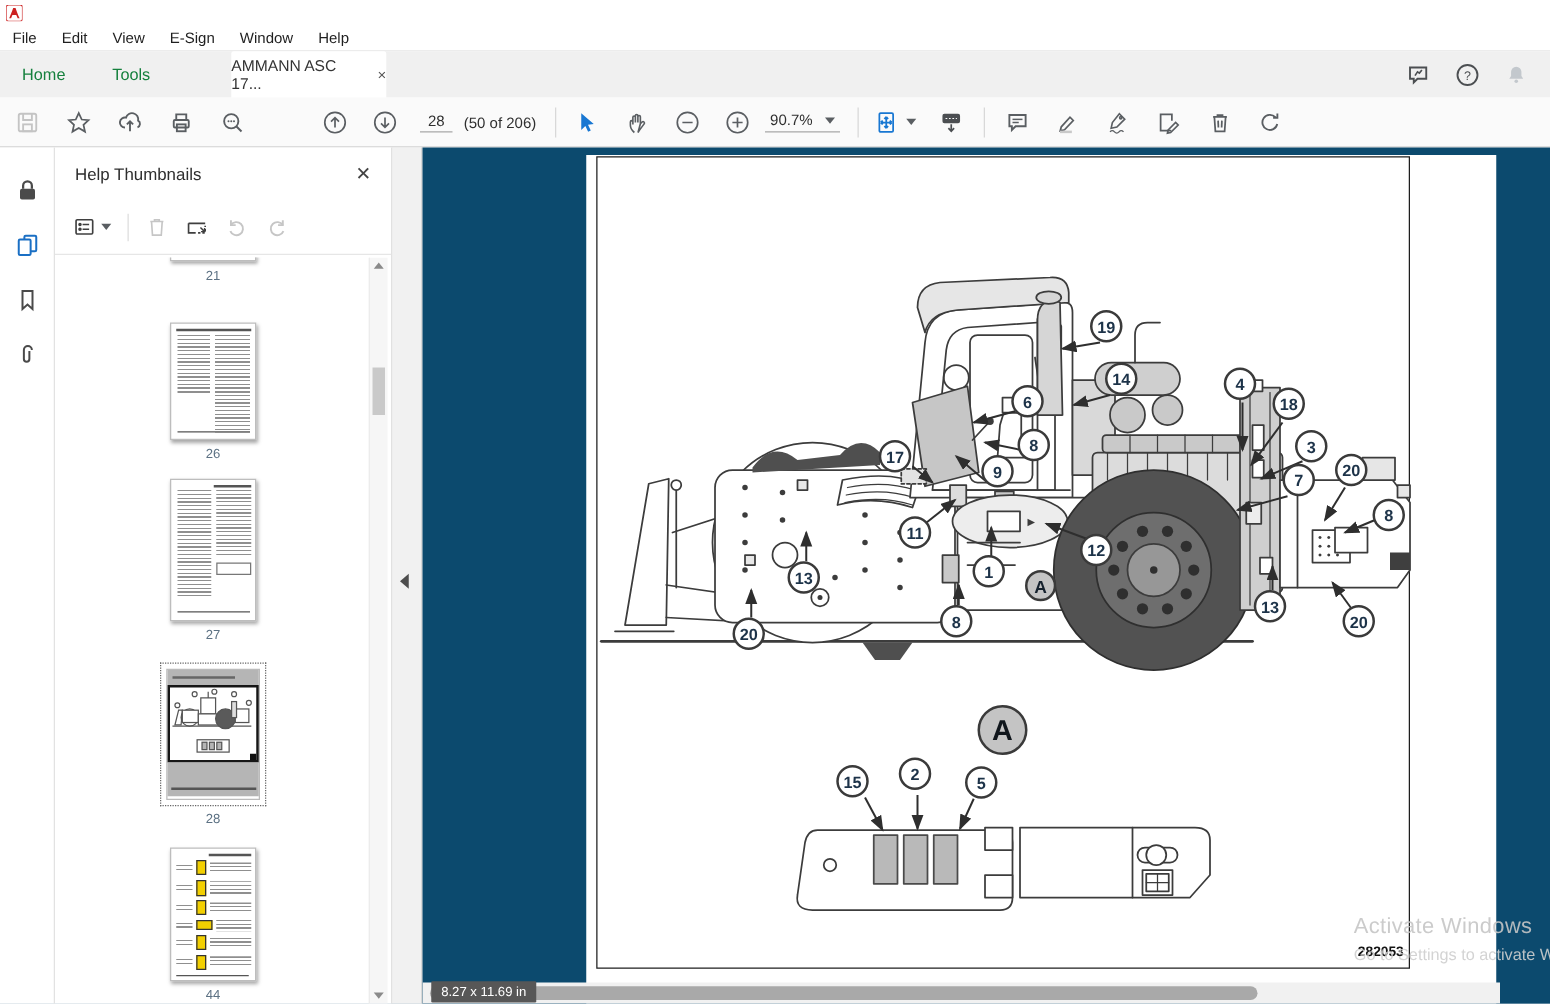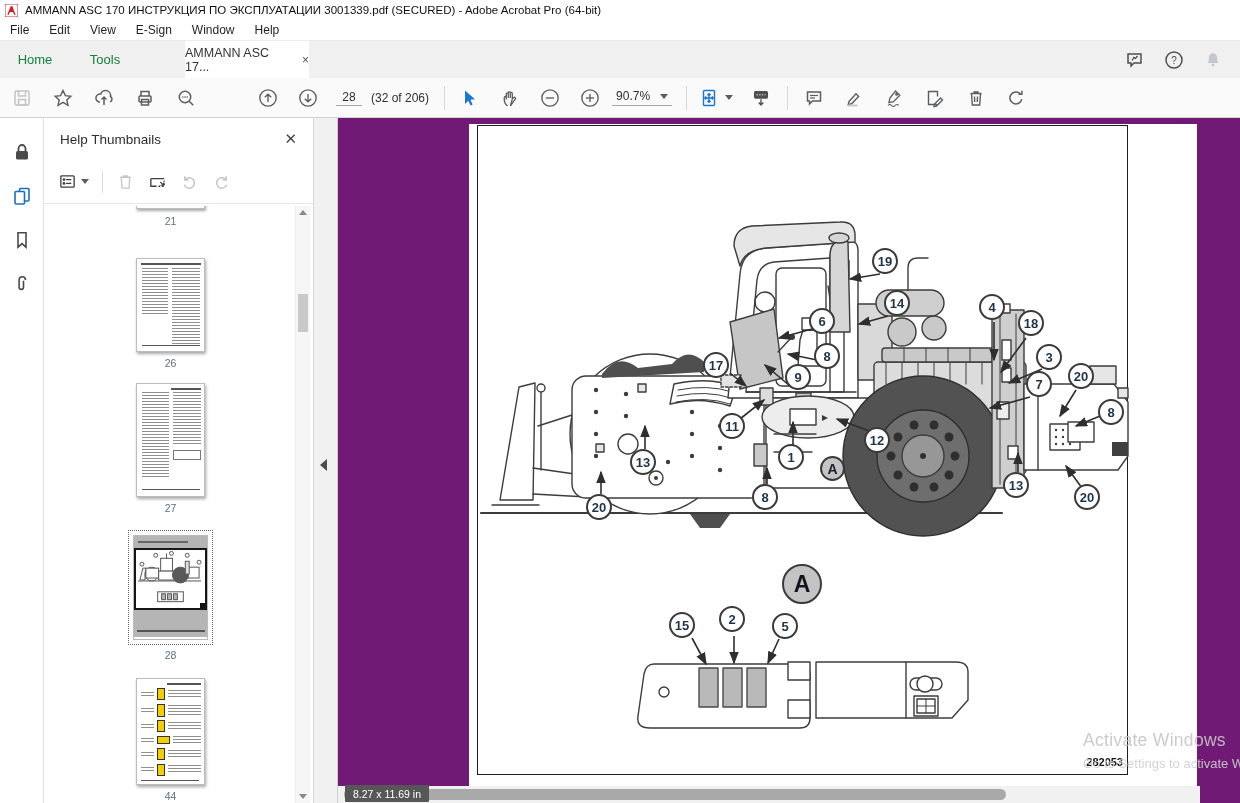--- a/index.html
+++ b/index.html
@@ -39,21 +39,21 @@
 .hline{background:#555}
 .sel-box{position:absolute;border:1px dotted #666;background:#fff}
 .gray-band{background:#b5b5b5;position:relative}
 .vscroll{position:absolute;right:3px;top:0;bottom:0;width:15px;background:#f6f6f6;border-left:1px solid #ececec}
 .sb-thumb{position:absolute;left:2px;width:10px;background:#c9c9c9}
 .tri-up{width:0;height:0;border-left:4px solid transparent;border-right:4px solid transparent;border-bottom:5px solid #8a8a8a;position:absolute;left:3px}
 .tri-dn{width:0;height:0;border-left:4px solid transparent;border-right:4px solid transparent;border-top:5px solid #8a8a8a;position:absolute;left:3px}
 .strip{width:24px;background:#f1f1f1;border-right:1px solid #cfcfcf;position:relative}
 .strip-arrow{position:absolute;top:341px;left:6px;width:0;height:0;border-top:6px solid transparent;border-bottom:6px solid transparent;border-right:7px solid #4d4d4d}
 
-.doc-pane{flex:1;position:relative;background:#701a75;overflow:hidden}
+.doc-pane{flex:1;position:relative;background:#0c4a6e;overflow:hidden}
 .paper{position:absolute;left:131px;top:6px;width:728px;height:679px;background:#fff}
 .frame{position:absolute;left:139px;top:7px;width:651px;height:650px;border:1px solid #1e1e1e;background:#fff}
 .co{position:absolute;width:26px;height:26px;border:2px solid #3a3a3a;border-radius:50%;background:#fff;display:flex;align-items:center;justify-content:center;font-size:13px;font-weight:700;color:#1d3349;z-index:3}
 .co-a-sm{width:25px;height:25px;background:#c4c4c4;color:#16222e;font-size:14px}
 .co-a-big{width:40px;height:40px;background:#c4c4c4;color:#10161c;font-size:23px}
 .fig-num{position:absolute;right:4px;top:630px;font-size:11px;font-weight:700;color:#141414;z-index:4}
 .watermark{position:absolute;left:745px;top:612px;z-index:6;color:#c6c6c6;opacity:.9}
 .wm1{font-size:17.5px;letter-spacing:.3px}
 .wm2{font-size:13px;margin-top:5px;white-space:nowrap;color:#cfcfcf}
 .h-scroll{position:absolute;left:0;bottom:0;width:862px;height:17px;background:#f1f1f1;z-index:5}
@@ -62,21 +62,20 @@
 .layer{position:absolute;inset:0}
 </style>
 </head>
 <body>
 
 <div class="titlebar">
   <svg width="13" height="13" viewBox="0 0 14 14">
       <rect x="0" y="0" width="14" height="14" rx="2" fill="#fff" stroke="#c22" stroke-width="1"></rect>
       <path d="M2.5,11.5 C4,8 5.5,4 6,2.5 L8,2.5 C8.6,4.5 10.2,8.5 11.5,11.5 L9.8,11.5 C9.4,10.5 9,9.6 8.6,8.7 L5.3,8.7 C4.9,9.7 4.5,10.6 4.2,11.5 Z" fill="#c22"></path>
     </svg>
-  <span>AMMANN ASC 170 ИНСТРУКЦИЯ ПО ЭКСПЛУАТАЦИИ 3001339.pdf (SECURED) - Adobe Acrobat Pro (64-bit)</span>
 </div>
 
 <div class="menubar">
   <span class="menu-item">File</span>
   <span class="menu-item">Edit</span>
   <span class="menu-item">View</span>
   <span class="menu-item">E-Sign</span>
   <span class="menu-item">Window</span>
   <span class="menu-item">Help</span>
 </div>
@@ -153,21 +152,21 @@
         <path d="M11,15.5 V7 M7.5,10.2 11,6.8 14.5,10.2"></path>
       </svg>
     </span>
   <span class="tbtn" style="margin-left:20px">
       <svg width="22" height="22" viewBox="0 0 22 22" fill="none" stroke="#5a5e62" stroke-width="1.5">
         <circle cx="11" cy="11" r="9"></circle>
         <path d="M11,6.5 V15 M7.5,11.8 11,15.2 14.5,11.8"></path>
       </svg>
     </span>
   <div class="page-box" style="margin-left:18px">28</div>
-  <span class="page-count">(32 of 206)</span>
+  <span class="page-count">(50 of 206)</span>
   <div class="tsep" style="margin-left:15px"></div>
   <span class="tbtn" style="margin-left:14px">
       <svg width="20" height="20" viewBox="0 0 20 20">
         <path d="M6,2.5 L6,16 L9.3,12.7 L11.5,17.4 L13.6,16.4 L11.4,11.8 L16,11.2 Z" fill="#1877d2"></path>
       </svg>
     </span>
   <span class="tbtn" style="margin-left:21px">
       <svg width="20" height="20" viewBox="0 0 20 20" fill="none" stroke="#5a5e62" stroke-width="1.3">
         <path d="M7.5,18 C5.8,16.6 4.3,14.4 4.3,12.2 V9.5 a1,1 0 0 1 2,0 V11.5 M6.3,10.5 V5.8 a1,1 0 0 1 2,0 V10 M8.3,9.8 V4.6 a1,1 0 0 1 2,0 V9.8 M10.3,9.9 V5.4 a1,1 0 0 1 2,0 V11 M12.3,11 l1.4,-1.4 a1.1,1.1 0 0 1 1.6,1.5 L12.2,15.3 C11.4,16.4 10.4,18 10.4,18 Z"></path>
       </svg>

